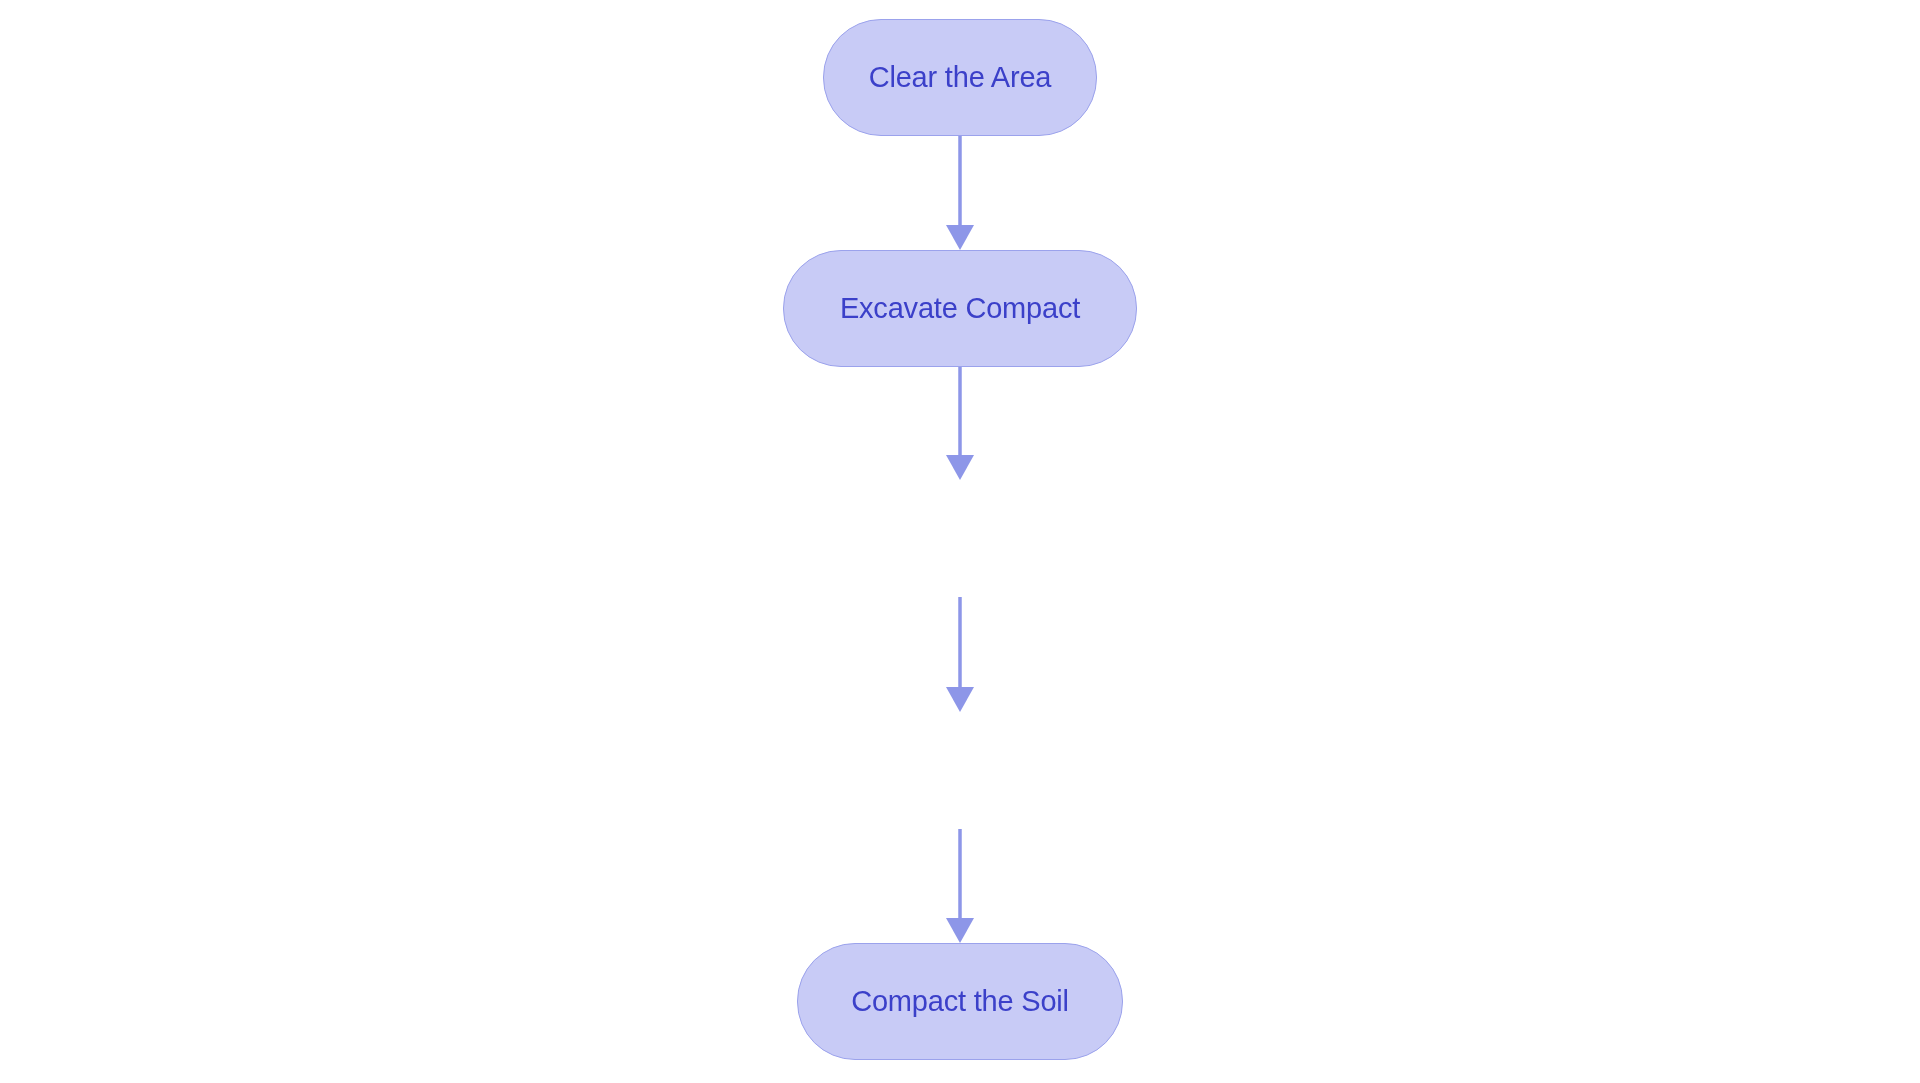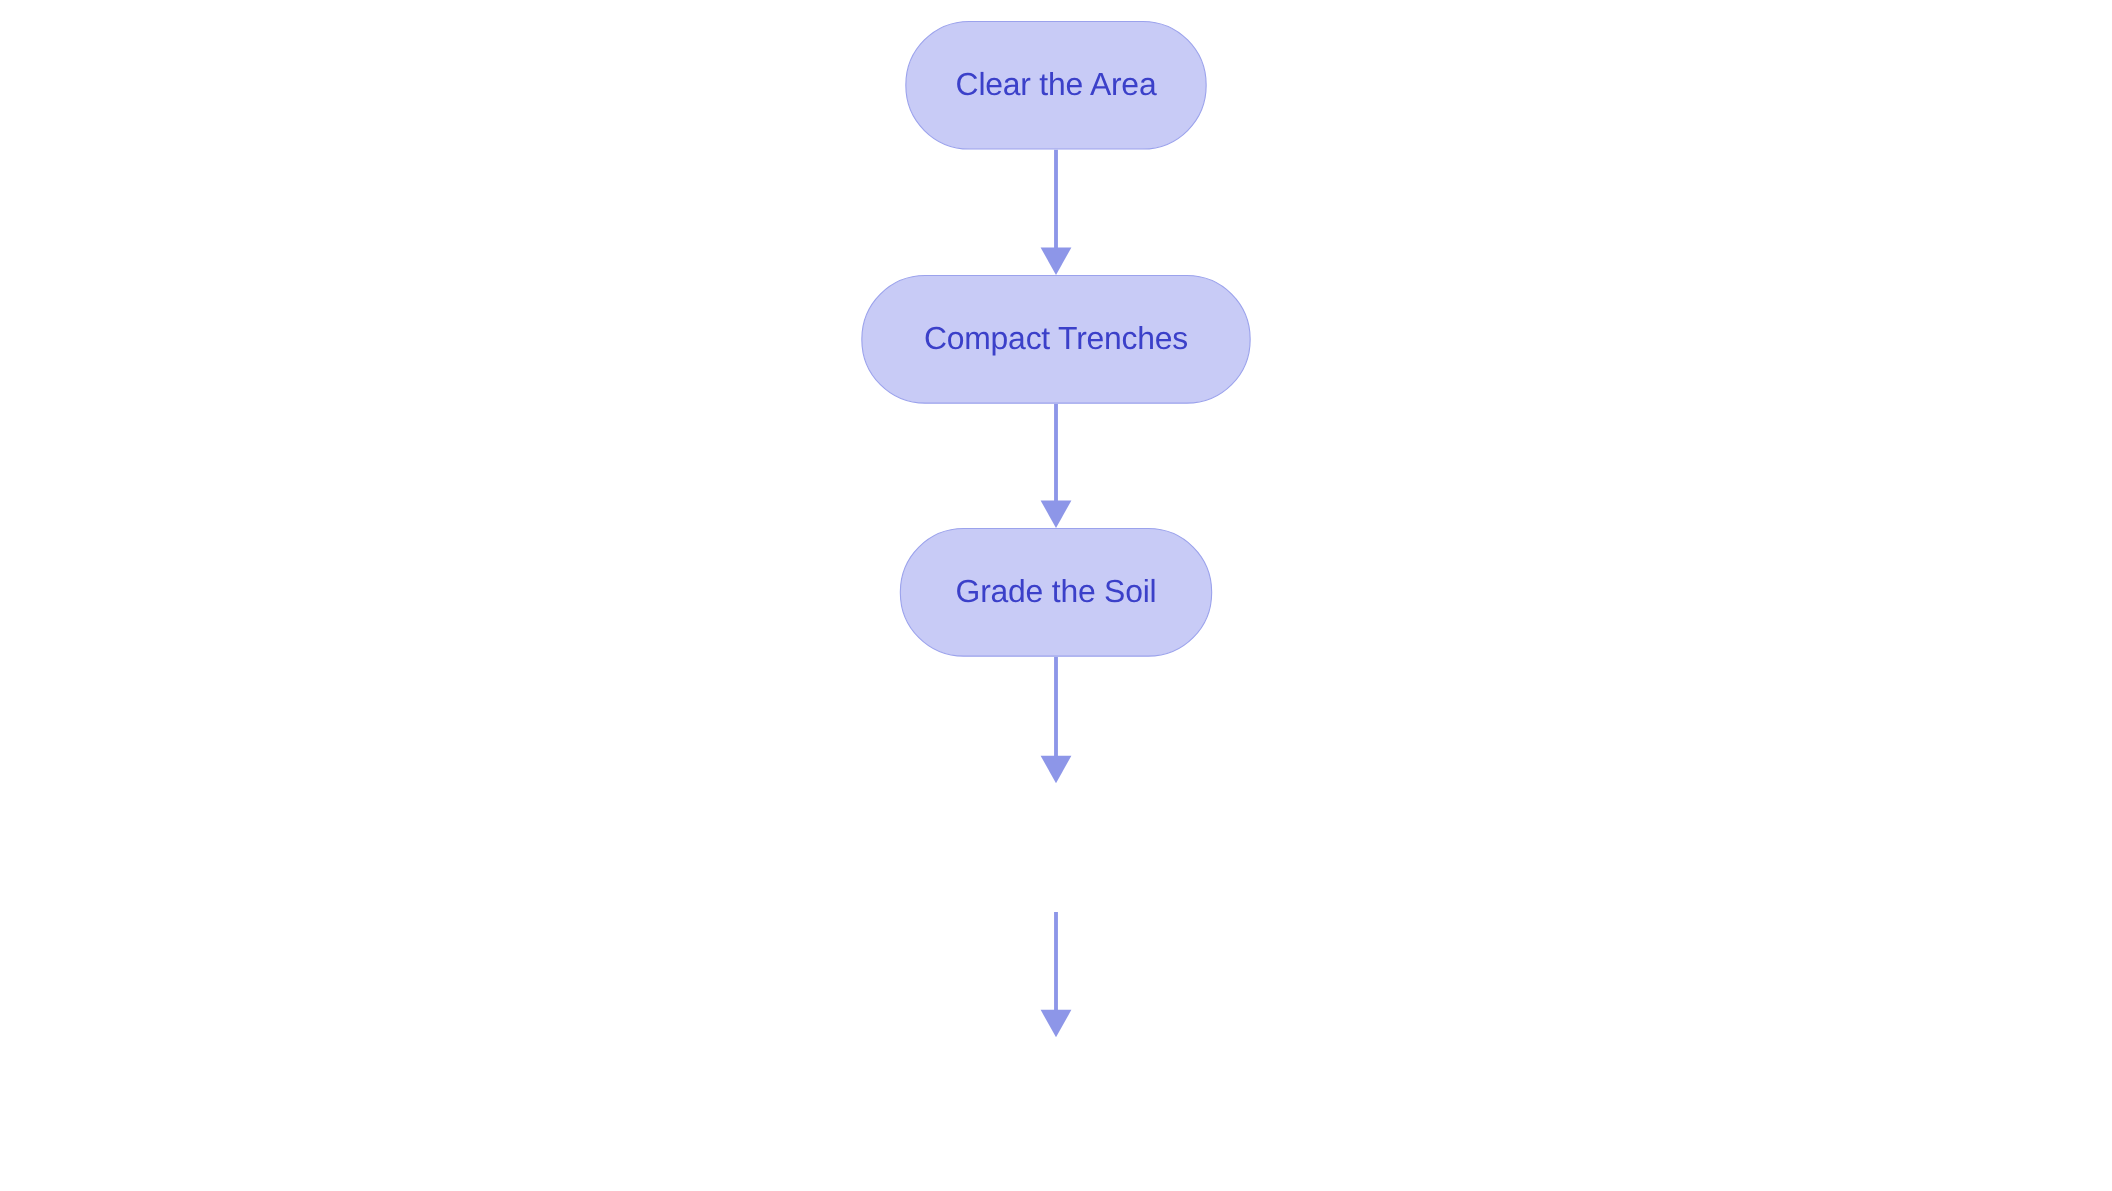--- a/index.html
+++ b/index.html
@@ -64,37 +64,37 @@
   <div class="node n1">
     <span>Clear the Area</span>
   </div>
 
   <svg class="arrow a1" viewBox="0 0 44 114" preserveAspectRatio="none">
     <line x1="22" y1="0" x2="22" y2="91" stroke="#8d96e8"></line>
     <polygon points="8,89 36,89 22,114" fill="#8d96e8"></polygon>
   </svg>
 
   <div class="node n2">
-    <span>Compact Trenches</span>
+    <span>Excavate Compact</span>
   </div>
 
   <svg class="arrow a2" viewBox="0 0 44 113" preserveAspectRatio="none">
     <line x1="22" y1="0" x2="22" y2="90" stroke="#8d96e8"></line>
     <polygon points="8,88 36,88 22,113" fill="#8d96e8"></polygon>
   </svg>
 
-  <div class="node n3">
-    <span>Grade the Soil</span>
-  </div>
 
   <svg class="arrow a3" viewBox="0 0 44 115" preserveAspectRatio="none">
     <line x1="22" y1="0" x2="22" y2="92" stroke="#8d96e8"></line>
     <polygon points="8,90 36,90 22,115" fill="#8d96e8"></polygon>
   </svg>
 
 
   <svg class="arrow a4" viewBox="0 0 44 114" preserveAspectRatio="none">
     <line x1="22" y1="0" x2="22" y2="91" stroke="#8d96e8"></line>
     <polygon points="8,89 36,89 22,114" fill="#8d96e8"></polygon>
   </svg>
 
+  <div class="node n5">
+    <span>Compact the Soil</span>
+  </div>
 
 </div>
 
 </body></html>

